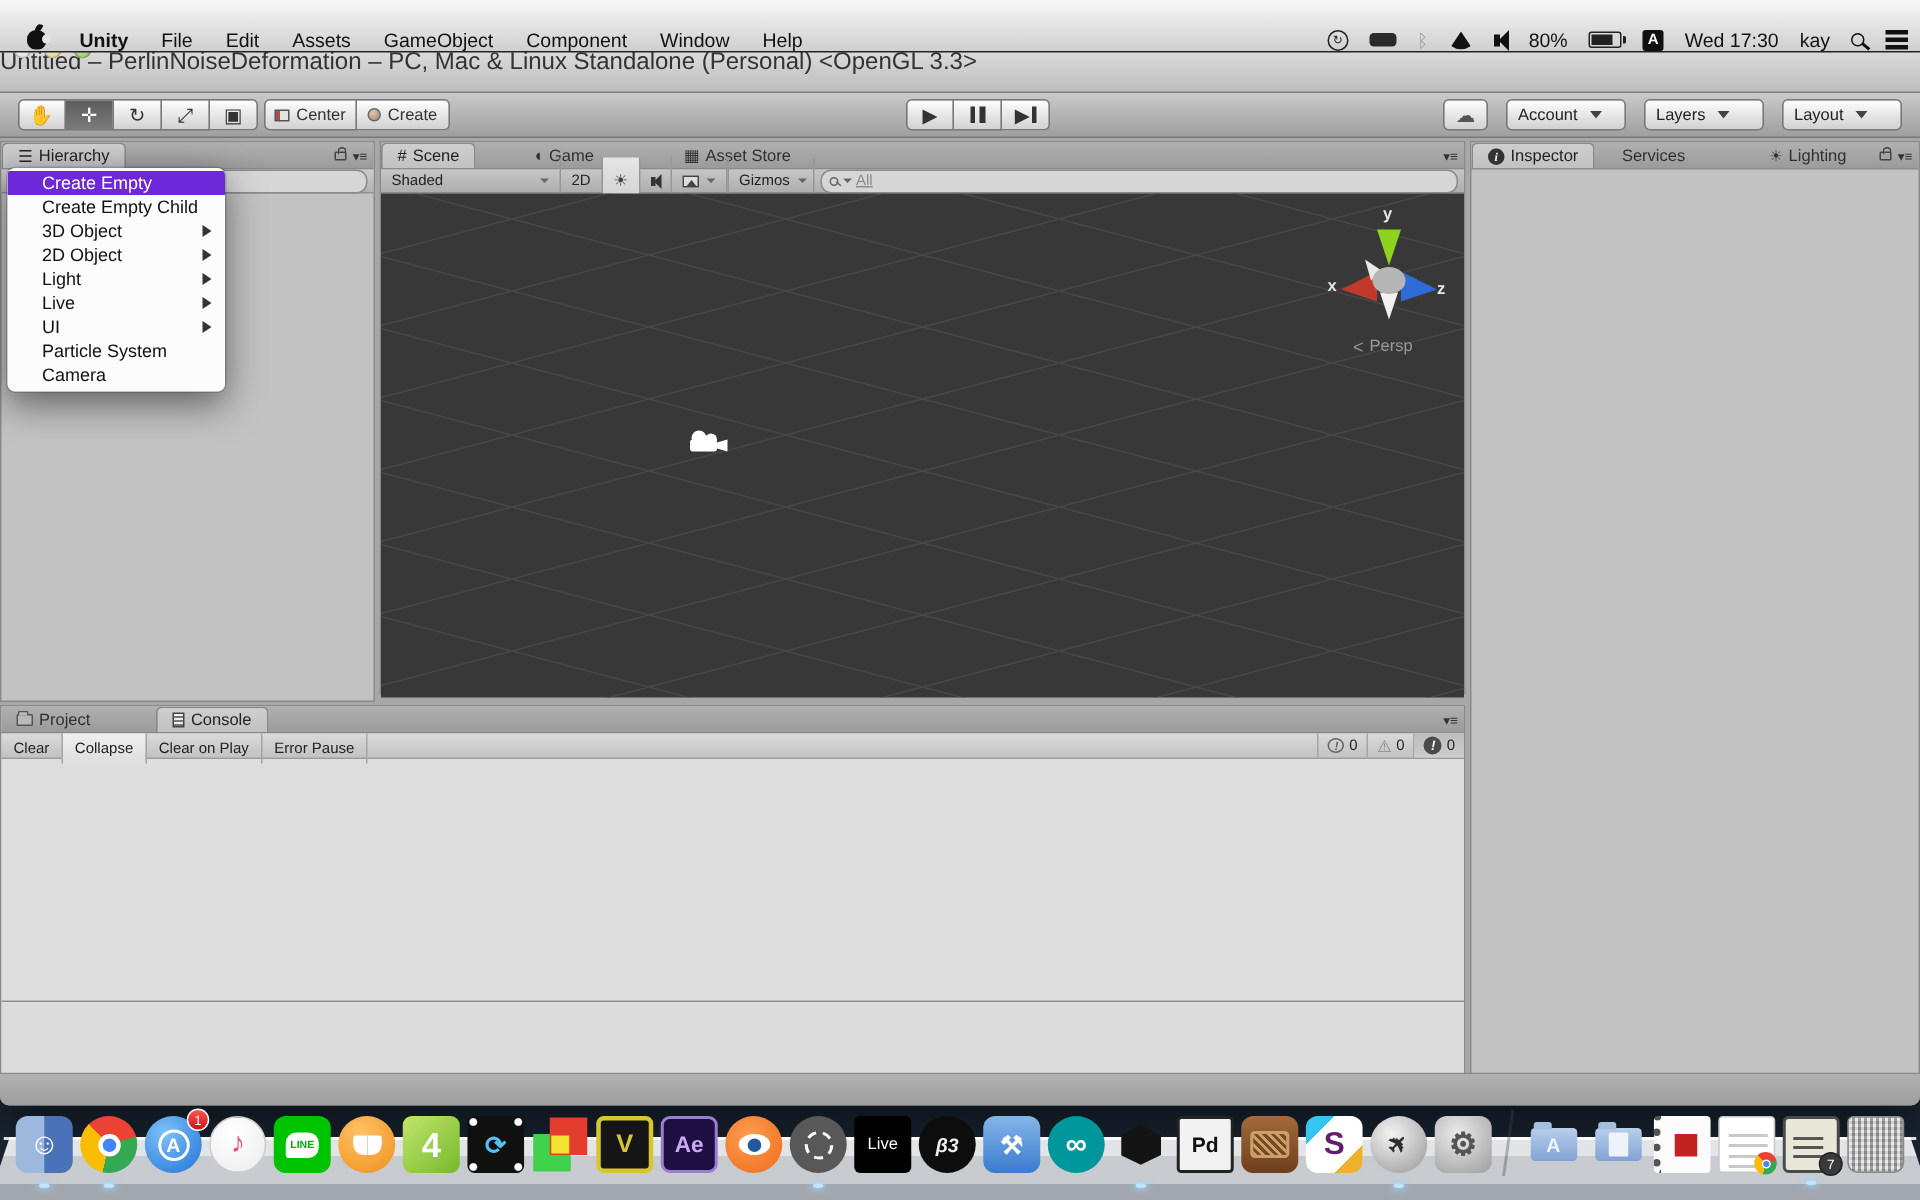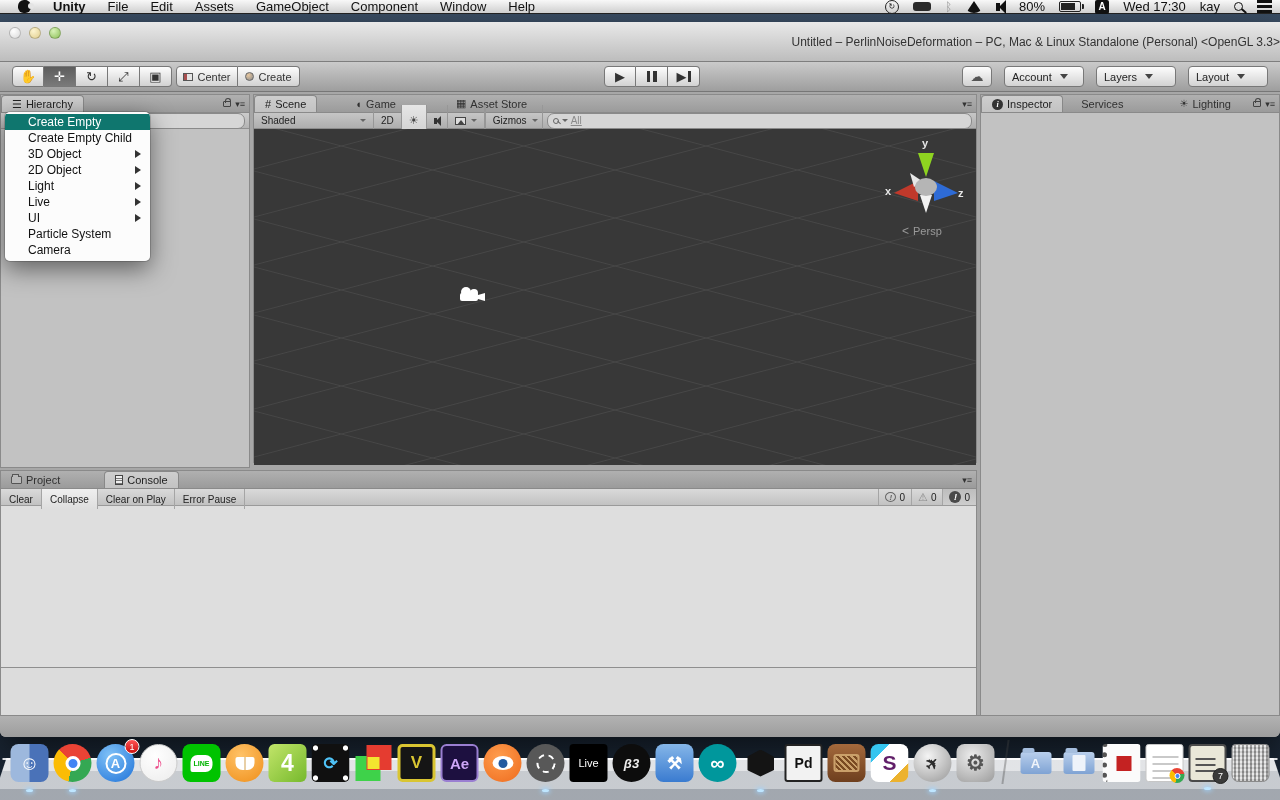--- a/index.html
+++ b/index.html
@@ -1,22 +1,22 @@
 <!DOCTYPE html>
 <html><head>
 <meta charset="utf-8">
 <style>
   * { margin:0; padding:0; box-sizing:border-box; }
   html,body { width:1280px; height:800px; overflow:hidden; }
   body { font-family:"Liberation Sans",sans-serif; background:linear-gradient(180deg,#3a4d63 0%,#2b3c50 60%,#17222f 100%); position:relative; }
 
   
-  .menubar { position:absolute; top:0; left:0; width:1280px; height:14px;
+  .menubar { position:absolute; top:0; left:0; width:1280px; height:35px;
     background:linear-gradient(#f8f8f8,#cfcfcf); border-bottom:1px solid #222;
-    display:flex; align-items:center; font-size:13px; color:#111; z-index:50; }
+    display:flex; align-items:flex-end; font-size:13px; color:#111; z-index:50; }
   .mb-left { display:flex; align-items:center; gap:22px; padding-left:18px; }
   .mb-item { cursor:default; }
   .mb-app { font-weight:bold; }
   .apple { width:13px; height:13px; background:#111; border-radius:46% 46% 44% 44%; position:relative; display:inline-block; }
   .apple::before { content:""; position:absolute; top:-4px; right:3px; width:4px; height:5px; background:#111; border-radius:60% 0 60% 0; transform:rotate(25deg); }
   .apple::after { content:""; position:absolute; top:3px; right:-3px; width:6px; height:6px; background:#e4e4e4; border-radius:50%; }
   .mb-right { position:absolute; right:8px; display:flex; align-items:center; gap:14px; }
   .cc-icon { width:14px; height:14px; border:1.6px solid #222; border-radius:50%; display:flex; align-items:center; justify-content:center; font-size:8px; color:#222; }
   .darkrect { width:18px; height:9px; background:#2a2a2a; border-radius:3px; }
   .bt { color:#9a9a9a; font-size:12px; }
@@ -28,21 +28,21 @@
   .batt::after { content:""; position:absolute; right:-4px; top:2px; width:2.5px; height:5px; background:#222; border-radius:0 1px 1px 0; }
   .inputA { width:14px; height:14px; background:#111; color:#fff; border-radius:2px; font-size:10px; font-weight:bold; display:flex; align-items:center; justify-content:center; }
   .mag { width:9px; height:9px; border:1.7px solid #111; border-radius:50%; position:relative; display:inline-block; }
   .mag::after { content:""; position:absolute; width:6px; height:1.8px; background:#111; right:-5px; bottom:-2px; transform:rotate(40deg); }
   .nc { display:inline-block; width:15px; height:2.4px; background:#111; box-shadow:0 5px 0 #111, 0 10px 0 #111; margin-top:-10px; }
 
   
   .window { position:absolute; top:22px; left:0; width:1280px; height:715px; background:#a7a7a7;
     border-radius:0 0 6px 6px; box-shadow:0 14px 34px rgba(0,0,0,.55); }
   .titlebar { height:40px; background:linear-gradient(#e9e9e9,#bdbdbd); border-bottom:1px solid #7e7e7e;
-    display:flex; align-items:center; justify-content:flex-end; position:relative; font-size:12px; color:#333; }
+    display:flex; align-items:center; justify-content:flex-start; position:relative; font-size:16px; color:#333; }
   .traffic { position:absolute; left:9px; top:5px; display:flex; gap:8px; }
   .tl { width:12px; height:12px; border-radius:50%; border:1px solid rgba(0,0,0,.22); }
   .tl.r { background:radial-gradient(circle at 35% 30%, #fefefe, #d9d9d9); }
   .tl.y { background:radial-gradient(circle at 35% 30%, #fdf4d0, #e0ce8d); }
   .tl.g { background:radial-gradient(circle at 35% 30%, #d8f2b8, #8cc057); }
 
   .toolbar { height:30px; background:linear-gradient(#cacaca,#9e9e9e); border-bottom:1px solid #777;
     display:flex; align-items:center; position:relative; }
   .tgroup { display:flex; margin-left:12px; }
   .tbtn { width:32px; height:21px; background:linear-gradient(#fdfdfd,#d2d2d2); border:1px solid #787878;
@@ -119,21 +119,21 @@
   .warn { color:#8a8a8a; font-size:11px; }
   .errc { width:12px; height:12px; border-radius:50%; background:#4a4a4a; color:#fff; font-size:9px; font-weight:bold; display:flex; align-items:center; justify-content:center; }
   .con-content { height:162px; background:#dedede; border-bottom:1px solid #8f8f8f; }
   .con-lower { height:64px; background:#dcdcdc; }
   .statusbar { position:absolute; left:0; bottom:0; width:100%; height:22px; background:linear-gradient(#b2b2b2,#9d9d9d); border-radius:0 0 6px 6px; border-top:1px solid #8a8a8a; }
 
   
   .ctxmenu { position:absolute; left:5px; top:112px; width:145px; background:rgba(253,253,253,.98);
     border-radius:5px; box-shadow:0 8px 24px rgba(0,0,0,.5), 0 0 0 1px rgba(0,0,0,.16); padding:2px 0 3px; z-index:60; font-size:12px; color:#111; overflow:hidden; }
   .ctxitem { height:16px; display:flex; align-items:center; padding-left:23px; padding-right:9px; position:relative; }
-  .ctxitem.hl { background:#0f766e; color:#fff; }
+  .ctxitem.hl { background:#6d28d9; color:#fff; }
   .subarrow { margin-left:auto; width:0; height:0; border-top:4.5px solid transparent; border-bottom:4.5px solid transparent; border-left:6px solid #333; }
 
   
   .dock { position:absolute; bottom:0; left:50%; transform:translateX(-50%); z-index:40;
     display:flex; align-items:flex-end; gap:5px; padding:6px 18px 12px; }
   .dock::before { content:""; position:absolute; left:0; right:0; bottom:0; height:42px;
     background:linear-gradient(#f4f5f7 0 30%, #d7dade 30% 75%, #aeb3ba 75% 100%);
     clip-path:polygon(14px 0, calc(100% - 14px) 0, 100% 100%, 0 100%); opacity:.92; }
   .dock::after { content:""; position:absolute; left:10px; right:10px; bottom:40px; height:2px; background:rgba(255,255,255,.85); }
   .di { width:38px; height:38px; border-radius:8px; position:relative; display:flex; align-items:center; justify-content:center;

